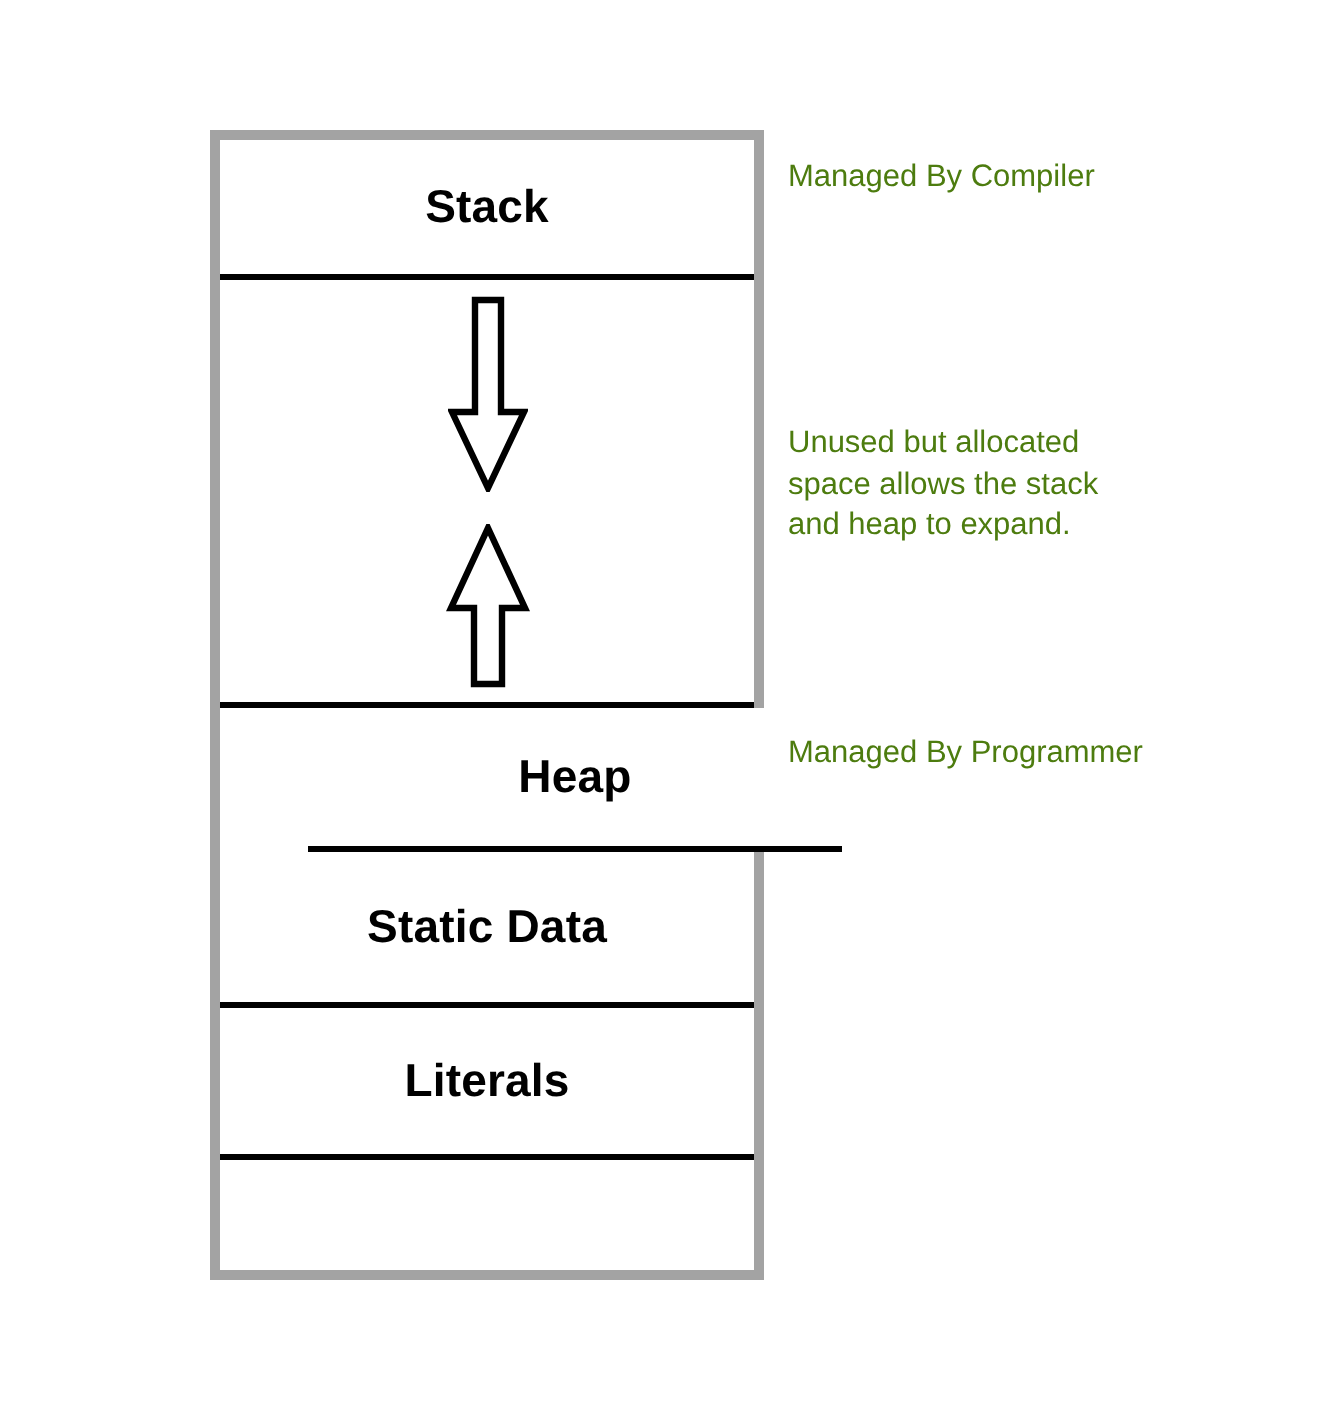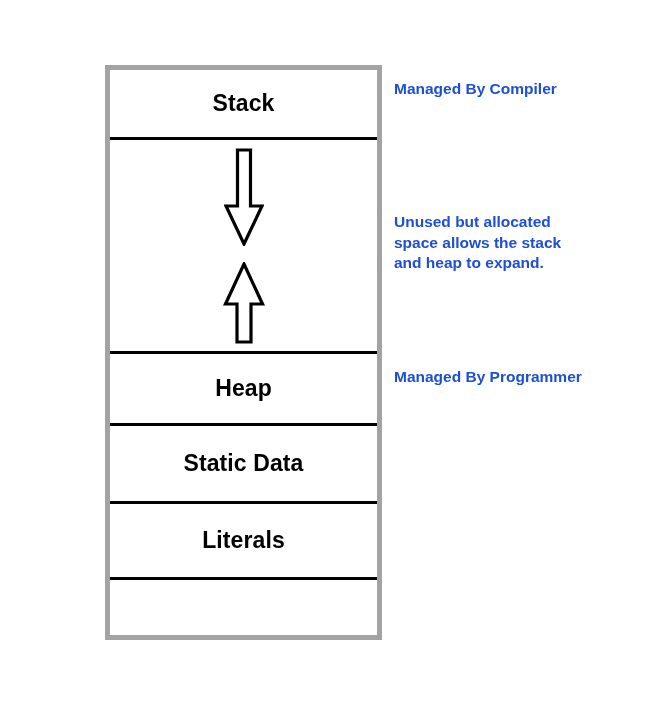--- a/index.html
+++ b/index.html
@@ -53,21 +53,21 @@
     letter-spacing: 0.1px;
     color: #000000;
     line-height: 1;
     text-align: center;
     white-space: nowrap;
   }
 
   
   #seg-stack        { top: 0px;   height: 70px; border-bottom: 3px solid #000; }
   #seg-unused       { top: 70px;  height: 214px; border-bottom: 3px solid #000; }
-  #seg-heap         { top: 284px; height: 72px; border-bottom: 3px solid #000; }
+  #seg-heap         { top: 284px; height: 72px; border-bottom: 3px solid #000; margin-left: 44px; }
   #seg-static       { top: 356px; height: 78px; border-bottom: 3px solid #000; }
   #seg-literals     { top: 434px; height: 76px; border-bottom: 3px solid #000; }
   #seg-instructions { top: 494px; height: 75px; }
 
   
   .arrow-holder {
     position: absolute;
     left: 0;
     width: 100%;
     display: flex;
@@ -76,22 +76,22 @@
   }
   #arrow-down-holder { top: 8px; }
   #arrow-up-holder   { top: 122px; }
 
   .arrow-svg { display: block; }
 
   
   .annotation {
     position: absolute;
     font-size: 15.5px;
-    font-weight: bold;
-    color: #1d4ed8;
+    font-weight: normal;
+    color: #4d7c0f;
     line-height: 1.33;
     white-space: pre-line;
   }
   #ann-compiler   { left: 394px; top: 79px;  }
   #ann-unused     { left: 394px; top: 212px; }
   #ann-programmer { left: 394px; top: 367px; }
 </style>
 </head>
 <body>
 

